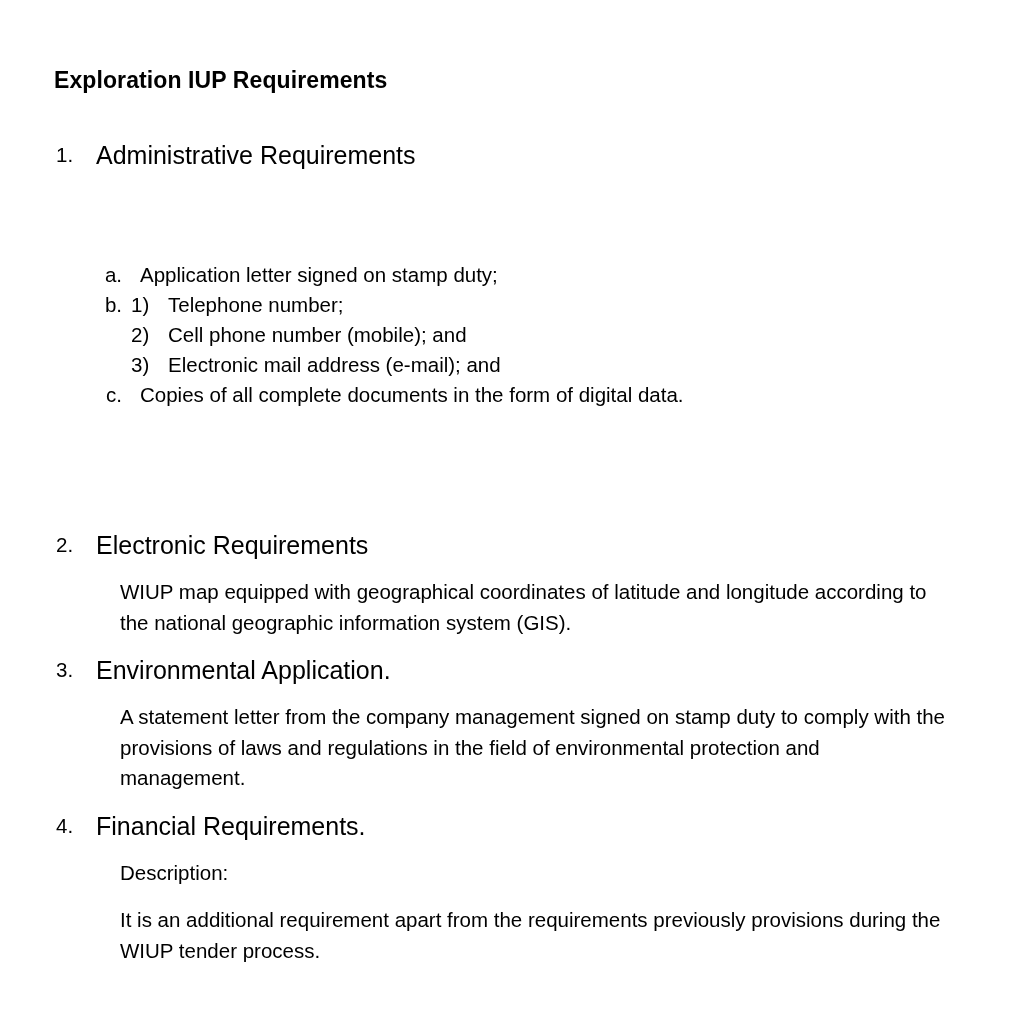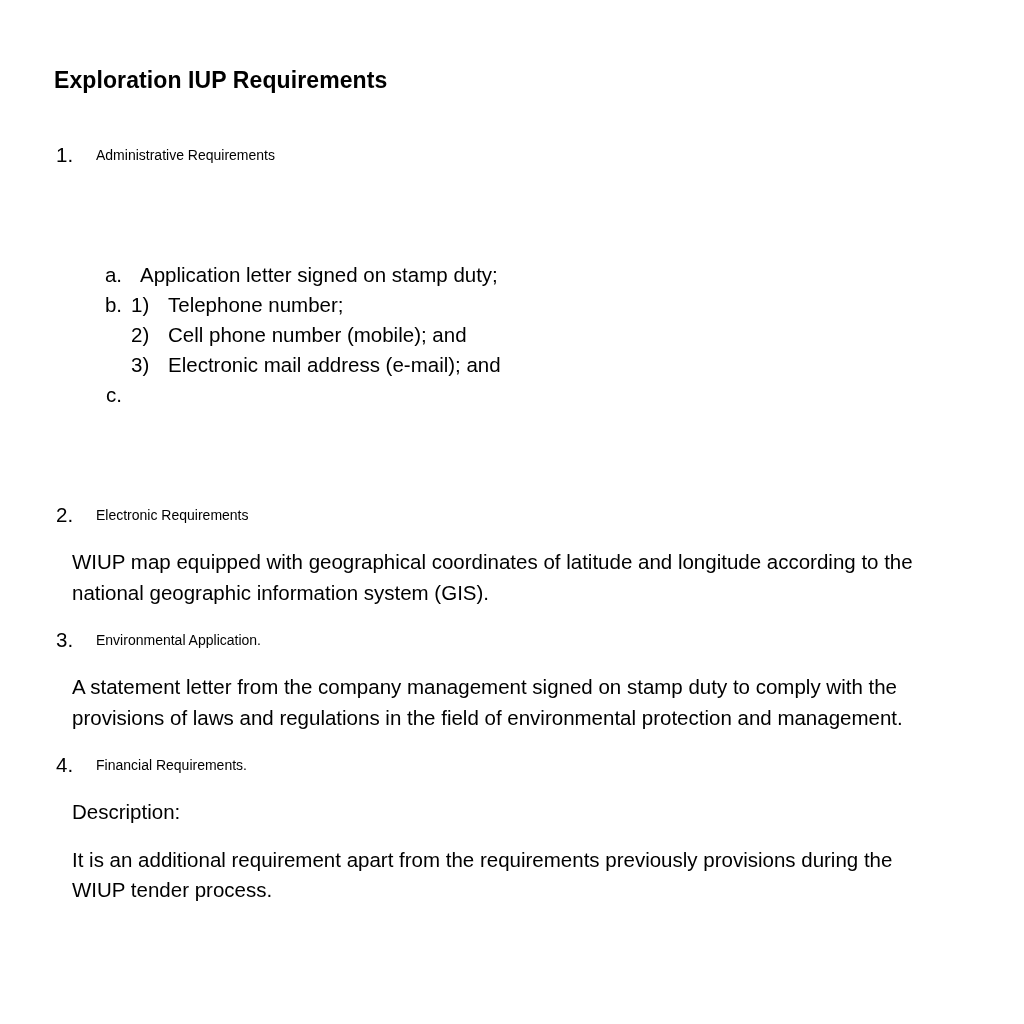--- a/index.html
+++ b/index.html
@@ -55,29 +55,29 @@
   .item-l1 > .marker {
     position: absolute;
     left: 56px;
     width: 30px;
     text-align: left;
     font-size: 20.5px;
     line-height: 30px;
   }
   .item-l1 > .heading {
     display: block;
-    font-size: 14px;
+    font-size: 25px;
     line-height: 30px;
     white-space: nowrap;
   }
 
   
   .para {
     margin: 0;
-    padding-left: 72px;
+    padding-left: 120px;
     padding-right: 74px;
     font-size: 20.5px;
     line-height: 30.5px;
     text-align: left;
   }
 
   
   .list-l2 {
     margin: 0;
     padding: 0;
@@ -163,20 +163,21 @@
           <span>Cell phone number (mobile); and</span>
         </li>
         <li class="item-l3">
           <span class="marker">3)</span>
           <span>Electronic mail address (e-mail); and</span>
         </li>
       </ul>
 
       <li class="item-l2">
         <span class="marker">c.</span>
+        <span>Copies of all complete documents in the form of digital data.</span>
       </li>
 
     </ul>
 
     <div class="gap-lg"></div>
     <div class="gap-sm"></div>
 
     <div class="item-l1">
       <span class="marker">2.</span>
       <span class="heading">Electronic Requirements</span>

